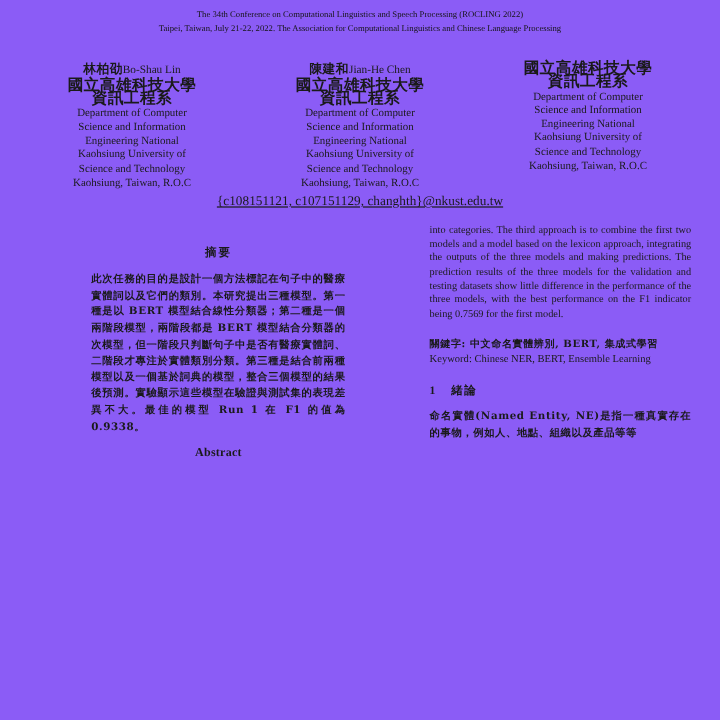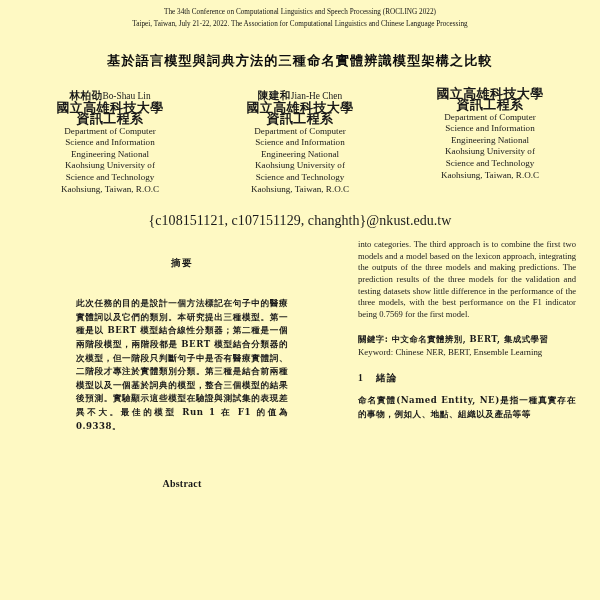--- a/index.html
+++ b/index.html
@@ -4,21 +4,21 @@
 <style>
   html, body {
     margin: 0;
     padding: 0;
     background: #ffffff;
   }
   .page {
     position: relative;
     width: 600px;
     height: 600px;
-    background: #fef9c3;
+    background: #8b5cf6;
     overflow: hidden;
     font-family: "Liberation Serif", "DejaVu Serif", serif;
     color: #1a1a1a;
     box-sizing: border-box;
   }
 
   
   .conf-header {
     padding: 7px 28px 0 28px;
     text-align: center;
@@ -86,25 +86,26 @@
     font-size: 13px;
     line-height: 11.3px;
     letter-spacing: 0.4px;
     font-weight: bold;
   }
   .affil-en {
     font-size: 9.1px;
     line-height: 11.6px;
   }
   .emails {
-    margin-top: 20px;
-    text-align: center;
-    font-size: 14px;
+    margin-top: 4px;
+    text-align: center;
+    font-size: 11px;
     line-height: 12px;
     letter-spacing: 0.05px;
+    text-decoration: underline;
   }
 
   
   .columns {
     margin-top: 12px;
     padding: 0 24px;
     display: flex;
     justify-content: space-between;
     align-items: flex-start;
   }
@@ -113,28 +114,27 @@
   }
   .col-left { padding-left: 52px; width: 212px; }
   .col-right { width: 218px; }
 
   .sec-head-cn {
     font-family: "DejaVu Serif", "Liberation Serif", serif;
     font-weight: bold;
     font-size: 9.6px;
     letter-spacing: 1.5px;
     text-align: center;
-    margin-bottom: 27px;
+    margin-bottom: 10px;
   }
   .sec-head-en {
     font-weight: bold;
     font-size: 10px;
     text-align: center;
     letter-spacing: 0.2px;
-    margin-top: 36px;
   }
   .para-cn {
     font-family: "DejaVu Serif", "Liberation Serif", serif;
     font-size: 8.6px;
     line-height: 13.6px;
     text-align: justify;
     letter-spacing: 0.5px;
     font-weight: bold;
   }
   .para-en {
@@ -180,21 +180,20 @@
 <body>
 
 <div class="page">
 
   <div class="conf-header">
     <div class="line">The 34th Conference on Computational Linguistics and Speech Processing (ROCLING 2022)</div>
     <div class="line">Taipei, Taiwan, July 21-22, 2022. The Association for Computational Linguistics and Chinese Language Processing</div>
   </div>
 
   <div class="title-block">
-    <div class="title-cn">基於語言模型與詞典方法的三種命名實體辨識模型架構之比較</div>
   </div>
 
   <div class="authors">
 
     <div class="author-col">
       <div class="author-name">
         <span class="cn">林柏劭</span><span class="en">Bo-Shau Lin</span>
       </div>
       <div class="affil-cn">國立高雄科技大學</div>
       <div class="affil-cn">資訊工程系</div>

